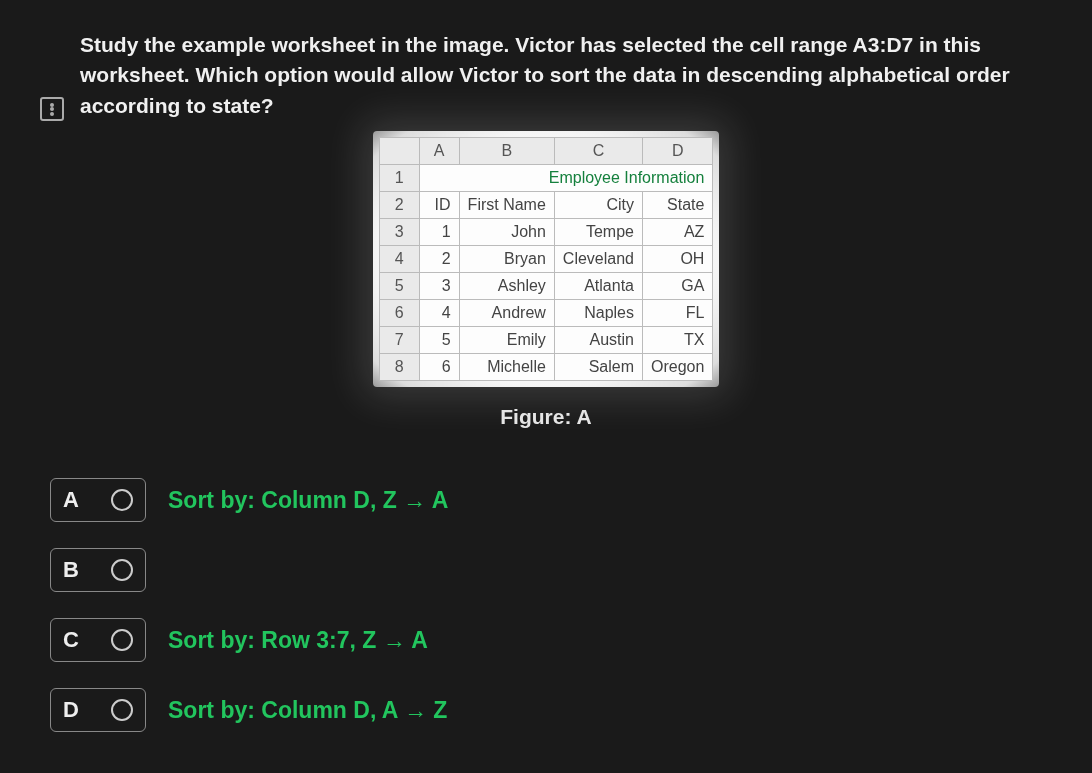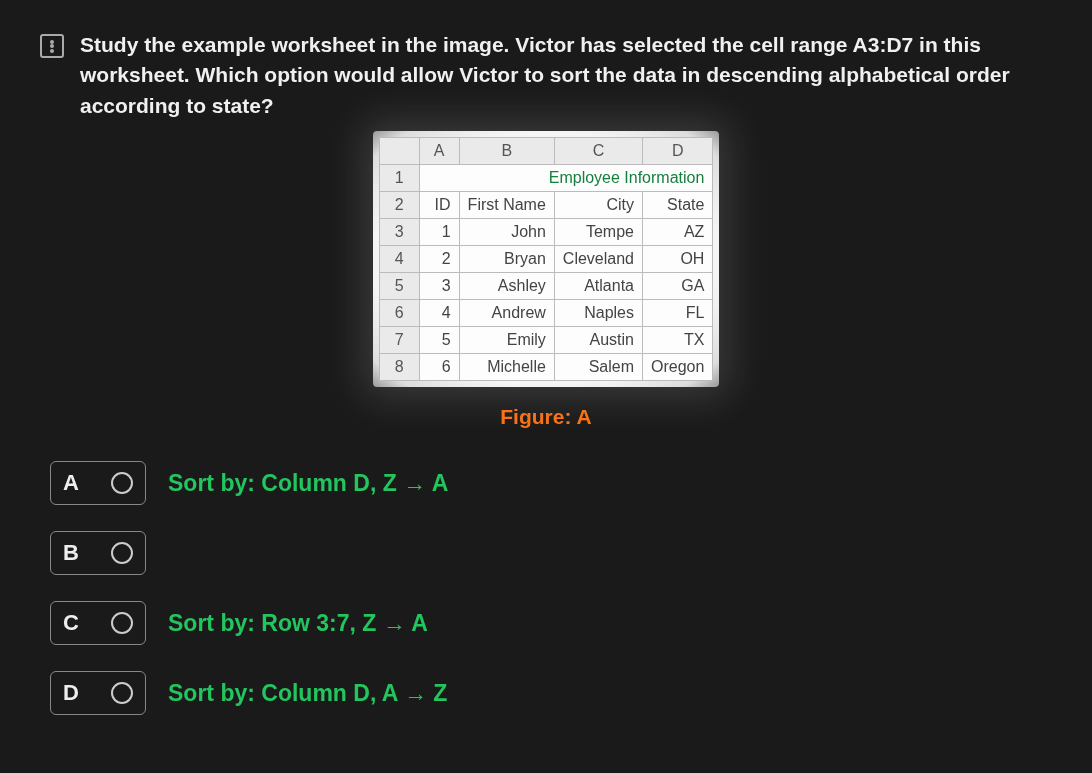--- a/index.html
+++ b/index.html
@@ -11,21 +11,21 @@
       background: #1a1a1a;
       color: #e8e8e8;
       font-family: Arial, Helvetica, sans-serif;
       width: 1092px;
       height: 773px;
       padding: 30px 40px;
       overflow: hidden;
     }
     .header {
       display: flex;
-      align-items: flex-start;
+      align-items: flex-end;
       gap: 16px;
       margin-bottom: 10px;
     }
     .menu-icon {
       width: 24px;
       height: 24px;
       border: 2px solid #aaa;
       border-radius: 3px;
       display: flex;
       flex-direction: column;
@@ -92,22 +92,22 @@
     .col-c { min-width: 130px; }
     .col-d { min-width: 130px; }
     .merged-title {
       text-align: center;
       color: #15803d;
     }
     .figure-label {
       text-align: center;
       font-size: 21px;
       font-weight: bold;
-      color: #f97316;
-      margin-bottom: 32px;
+      color: #e5e5e5;
+      margin-bottom: 49px;
     }
     .options {
       display: flex;
       flex-direction: column;
       gap: 26px;
       padding-left: 10px;
     }
     .option-row {
       display: flex;
       align-items: center;

